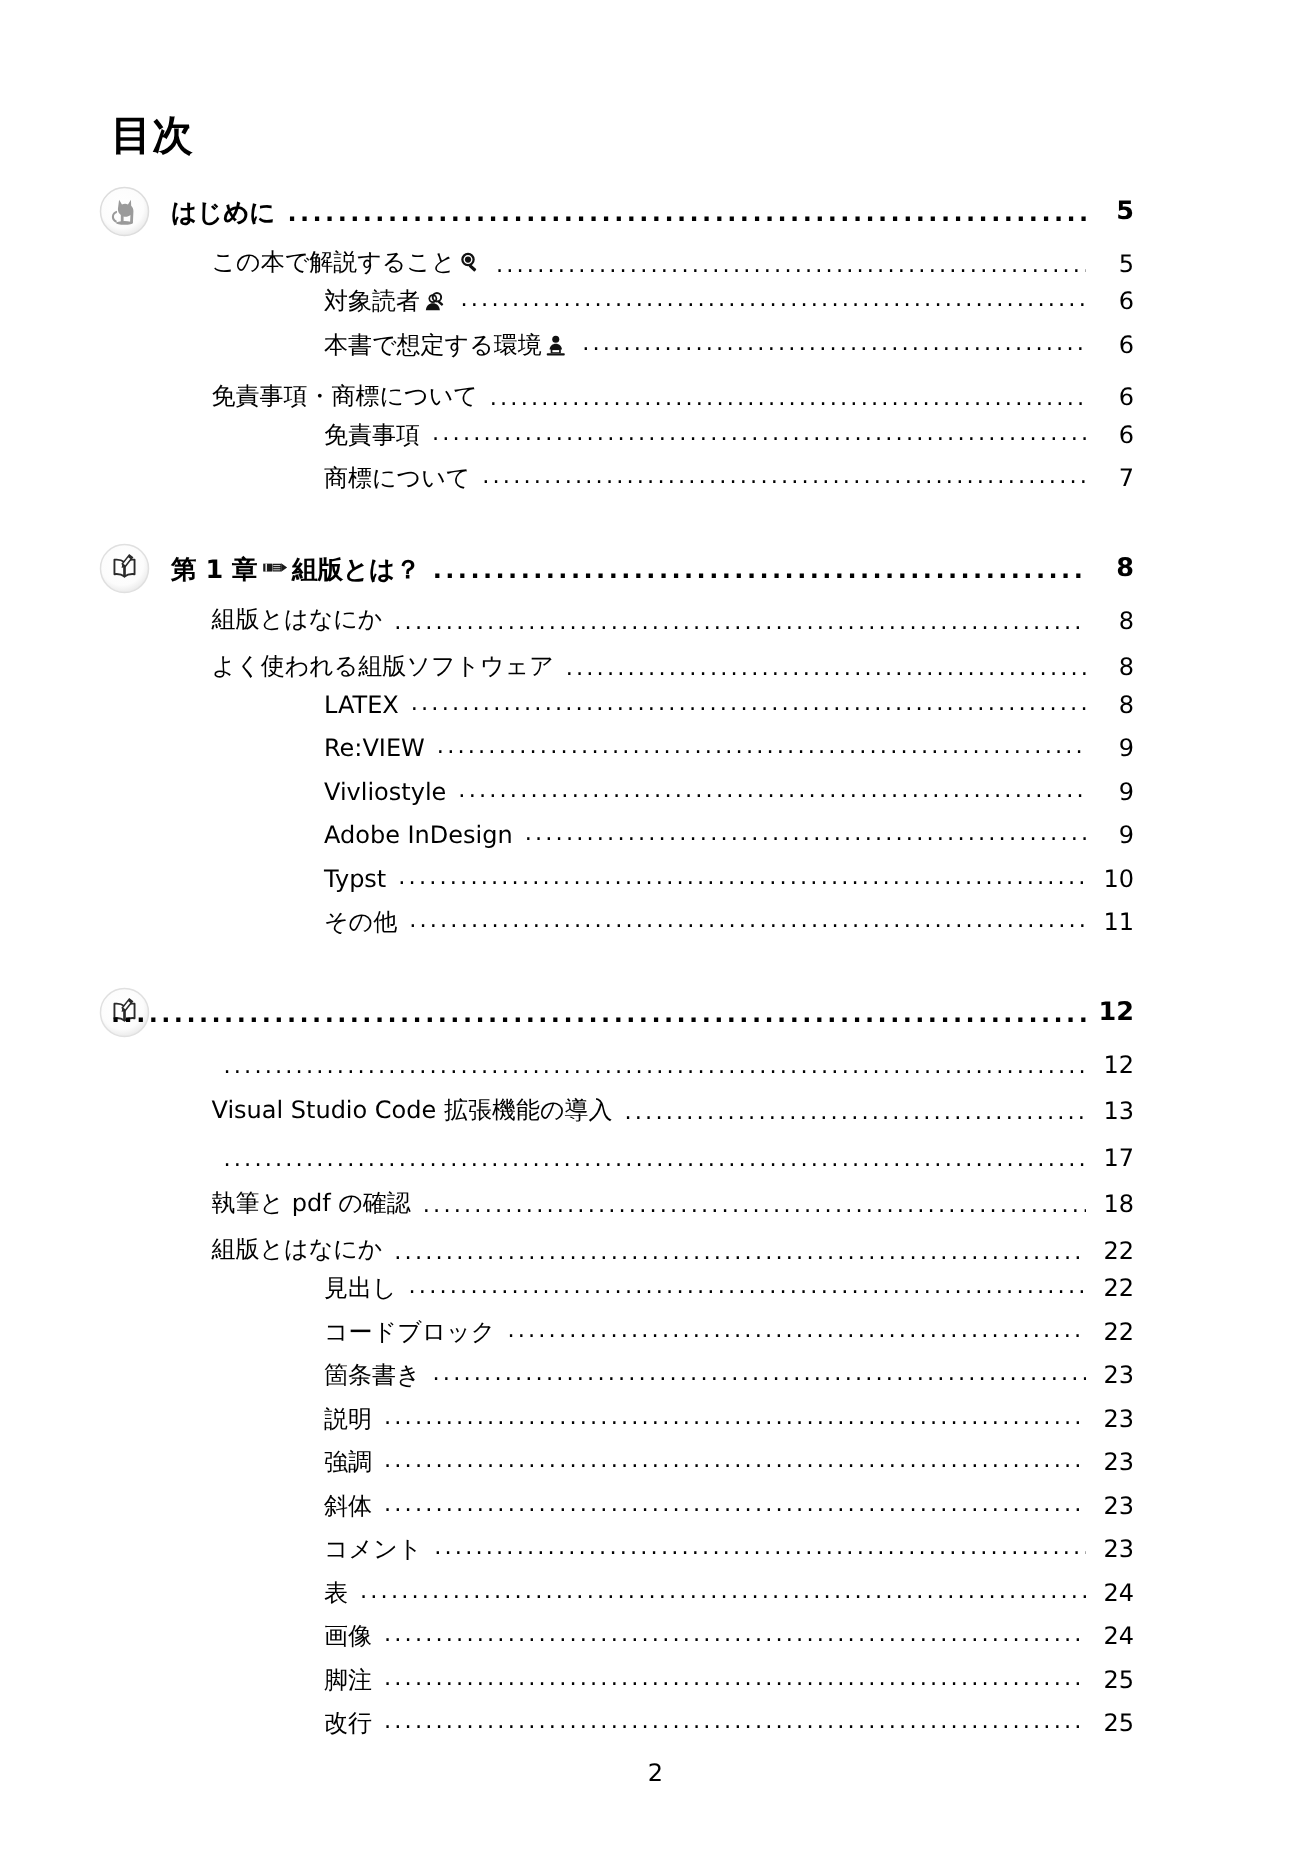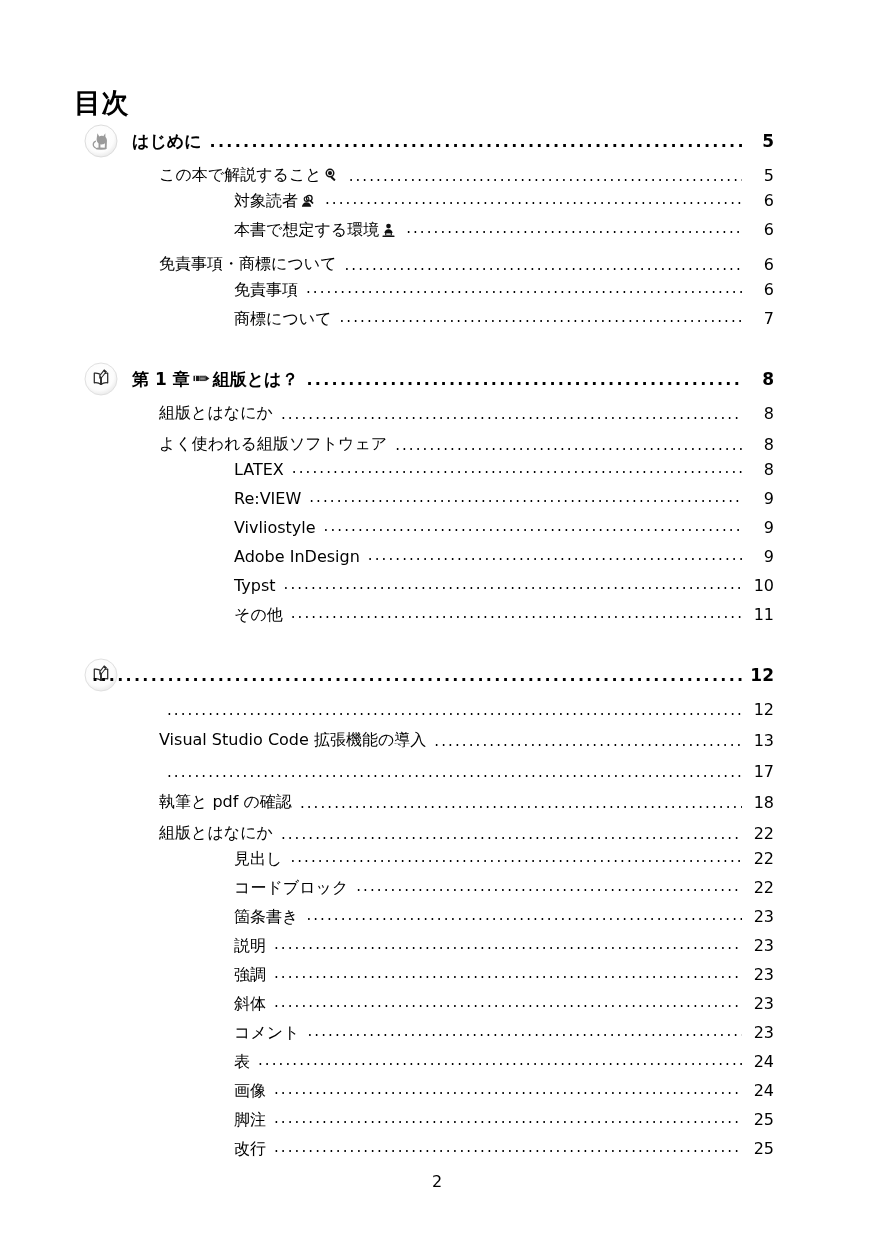--- a/index.html
+++ b/index.html
@@ -19,32 +19,32 @@
     height: 1240px;
     background: #ffffff;
     overflow: hidden;
     box-sizing: border-box;
   }
 
   
   .toc-title {
     position: absolute;
     left: 74px;
-    top: 88px;
+    top: 76px;
     font-size: 27px;
     font-weight: bold;
     letter-spacing: 0.5px;
     line-height: 1.1;
     color: #000;
   }
 
   
   .toc-body {
     position: absolute;
-    left: 84px;
+    left: 66px;
     top: 122px;
     width: 690px;
   }
 
   .toc-entry {
     display: flex;
     align-items: baseline;
     width: 100%;
     position: relative;
     box-sizing: border-box;

